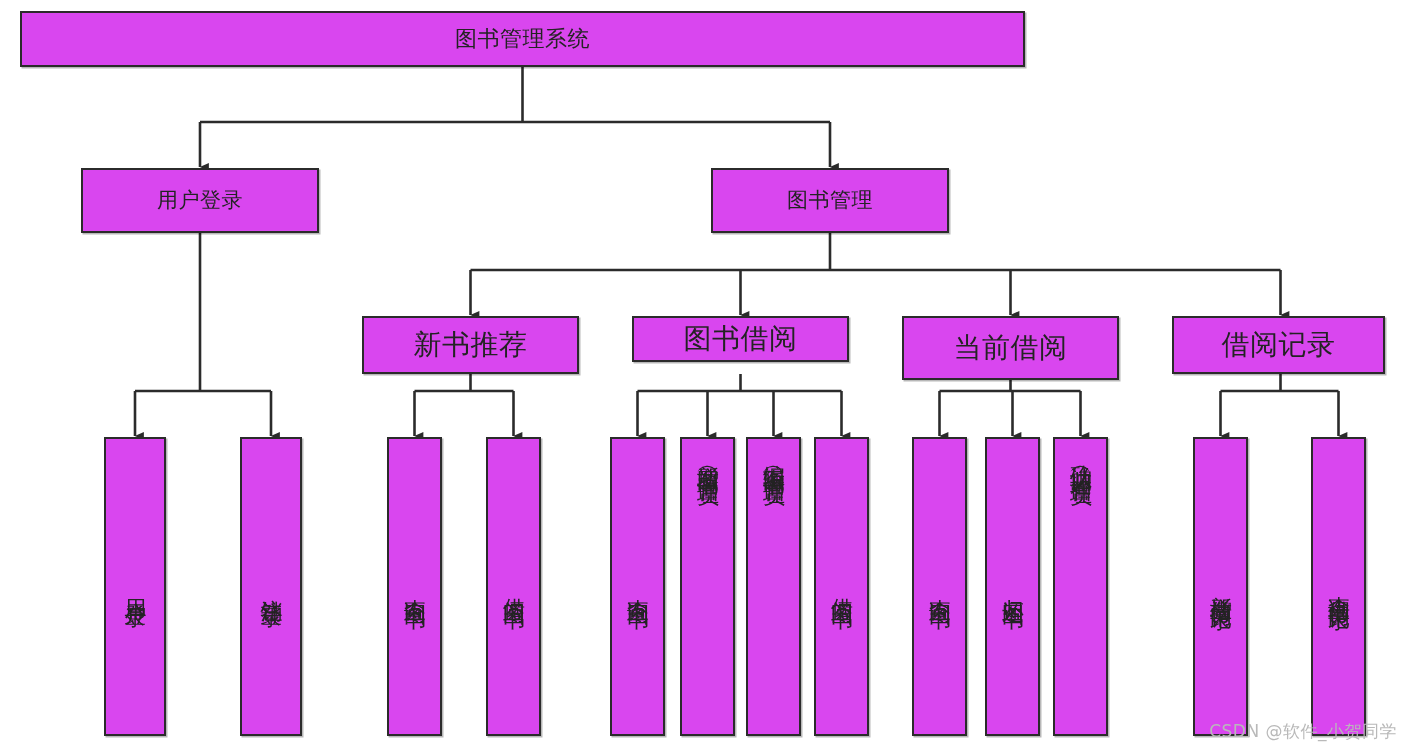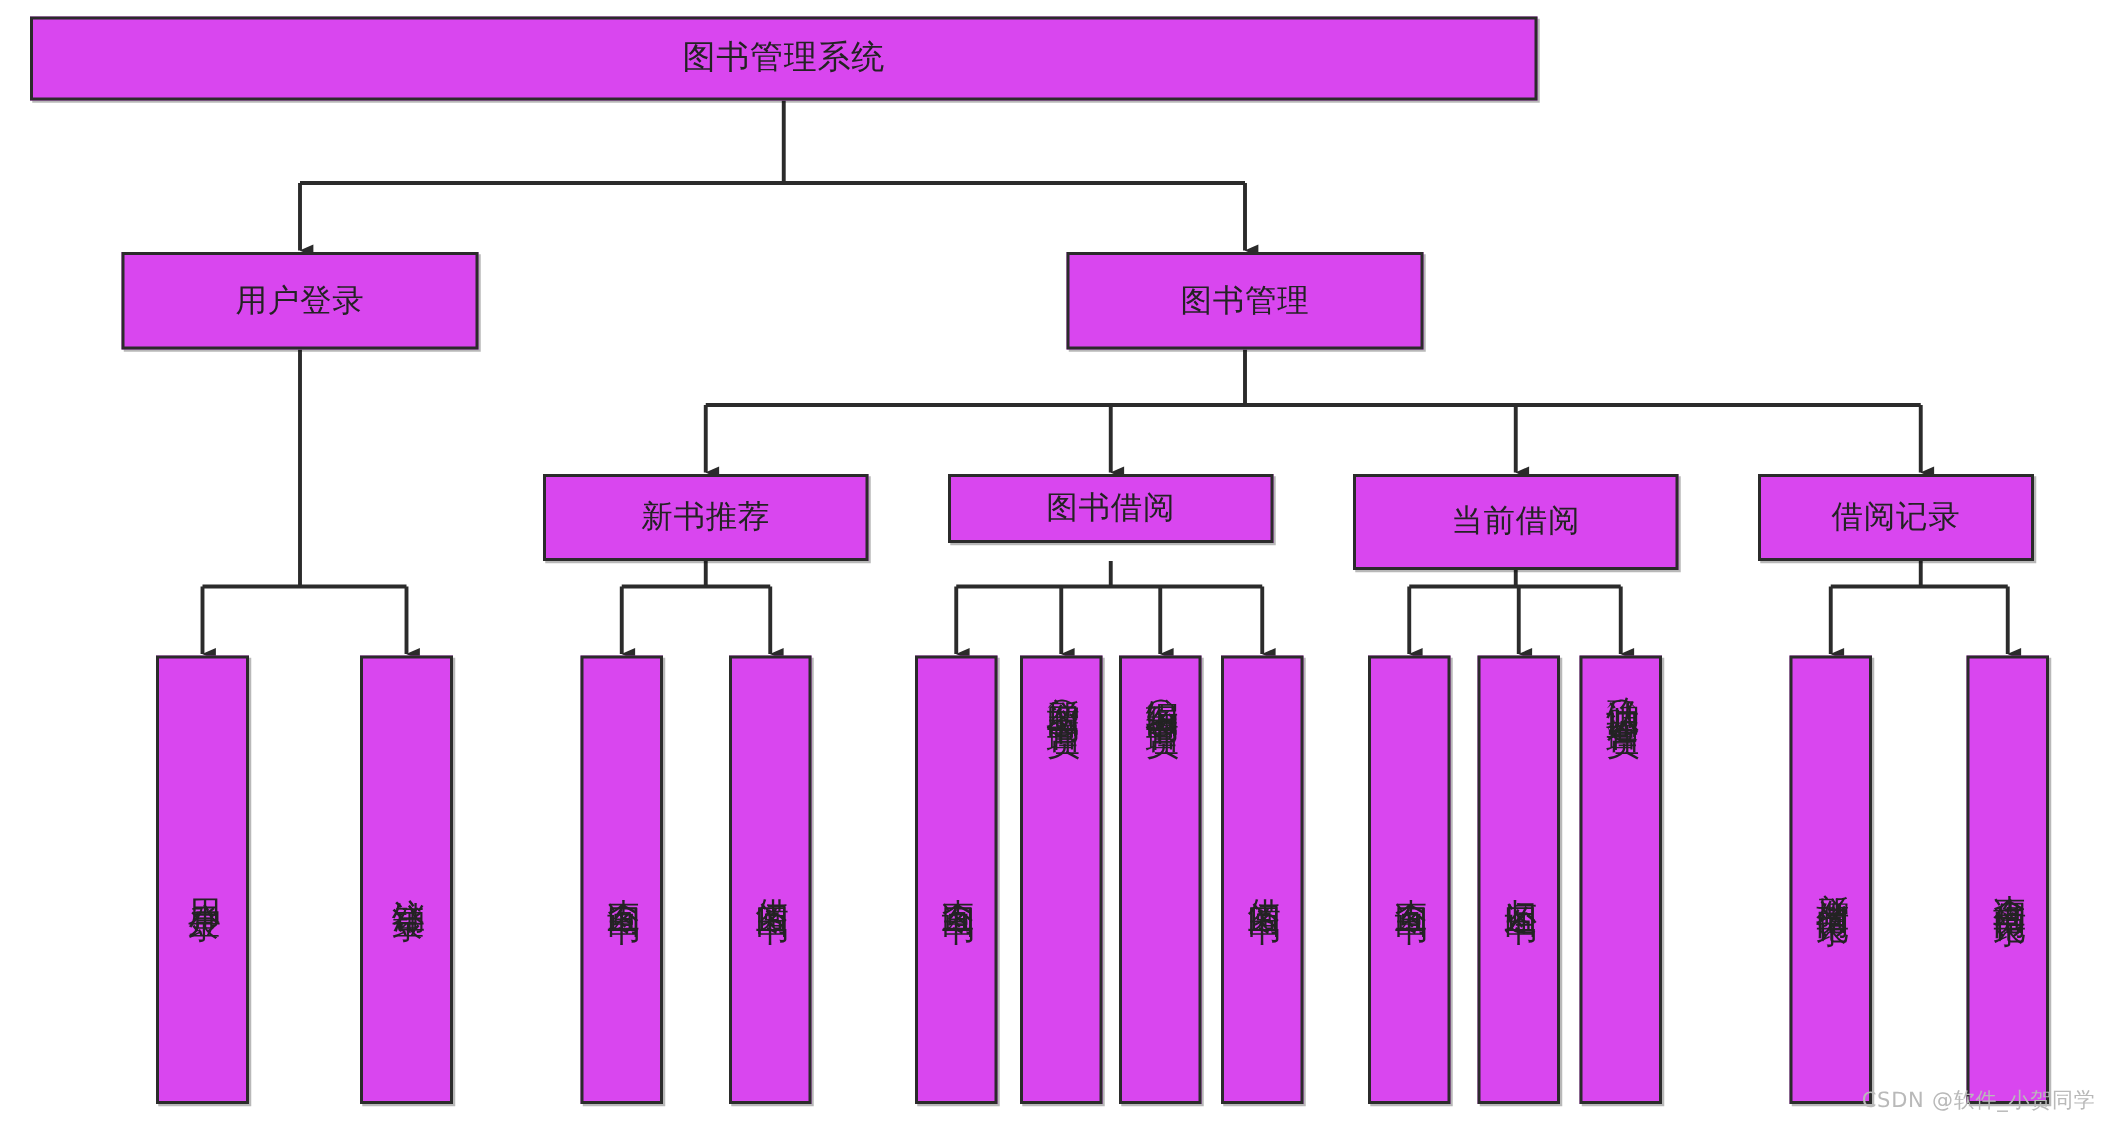--- a/index.html
+++ b/index.html
@@ -33,21 +33,21 @@
   }
   .node .lbl{
     font-size:21px;
     line-height:1.12;
     letter-spacing:0.5px;
     white-space:nowrap;
     color:#232323;
   }
   .node.root .lbl{font-size:22px;}
   .node.lvl2 .lbl{font-size:21px;}
-  .node.lvl3 .lbl{font-size:21px;}
+  .node.lvl3 .lbl{font-size:28px;}
 
   
   .node.leaf{
     align-items:center;
     justify-content:center;
     padding:6px 0;
   }
   .node.leaf .lbl{
     writing-mode:vertical-rl;
     text-orientation:upright;
@@ -59,21 +59,21 @@
   }
   .node.leaf.toptext{
     align-items:flex-start;
   }
   .node.leaf.toptext .lbl{
     margin-top:2px;
   }
   .watermark{
     position:absolute;
     right:8px;bottom:4px;
-    font-size:14px;
+    font-size:17px;
     color:#b9b9b9;
     letter-spacing:0.5px;
     white-space:nowrap;
     z-index:5;
   }
 </style>
 </head>
 <body>
 
 <div id="diagram">
@@ -132,21 +132,21 @@
       </div>
       <div class="node lvl3" style="left: 362px; top: 316px; width: 217px; height: 58px;">
         <span class="lbl">新书推荐</span>
       </div>
       <div class="node lvl3" style="left: 632px; top: 316px; width: 217px; height: 46px;">
         <span class="lbl">图书借阅</span>
       </div>
       <div class="node lvl3" style="left: 902px; top: 316px; width: 217px; height: 64px;">
         <span class="lbl">当前借阅</span>
       </div>
-      <div class="node lvl3" style="left: 1172px; top: 316px; width: 184px; height: 58px;">
+      <div class="node lvl3" style="left: 1172px; top: 316px; width: 213px; height: 58px;">
         <span class="lbl">借阅记录</span>
       </div>
       <div class="node leaf" style="left: 104px; top: 437px; width: 62px; height: 299px;">
         <span class="lbl">用户登录</span>
       </div>
       <div class="node leaf" style="left: 240px; top: 437px; width: 62px; height: 299px;">
         <span class="lbl">注销登录</span>
       </div>
       <div class="node leaf" style="left: 387px; top: 437px; width: 55px; height: 299px;">
         <span class="lbl">查询图书</span>

